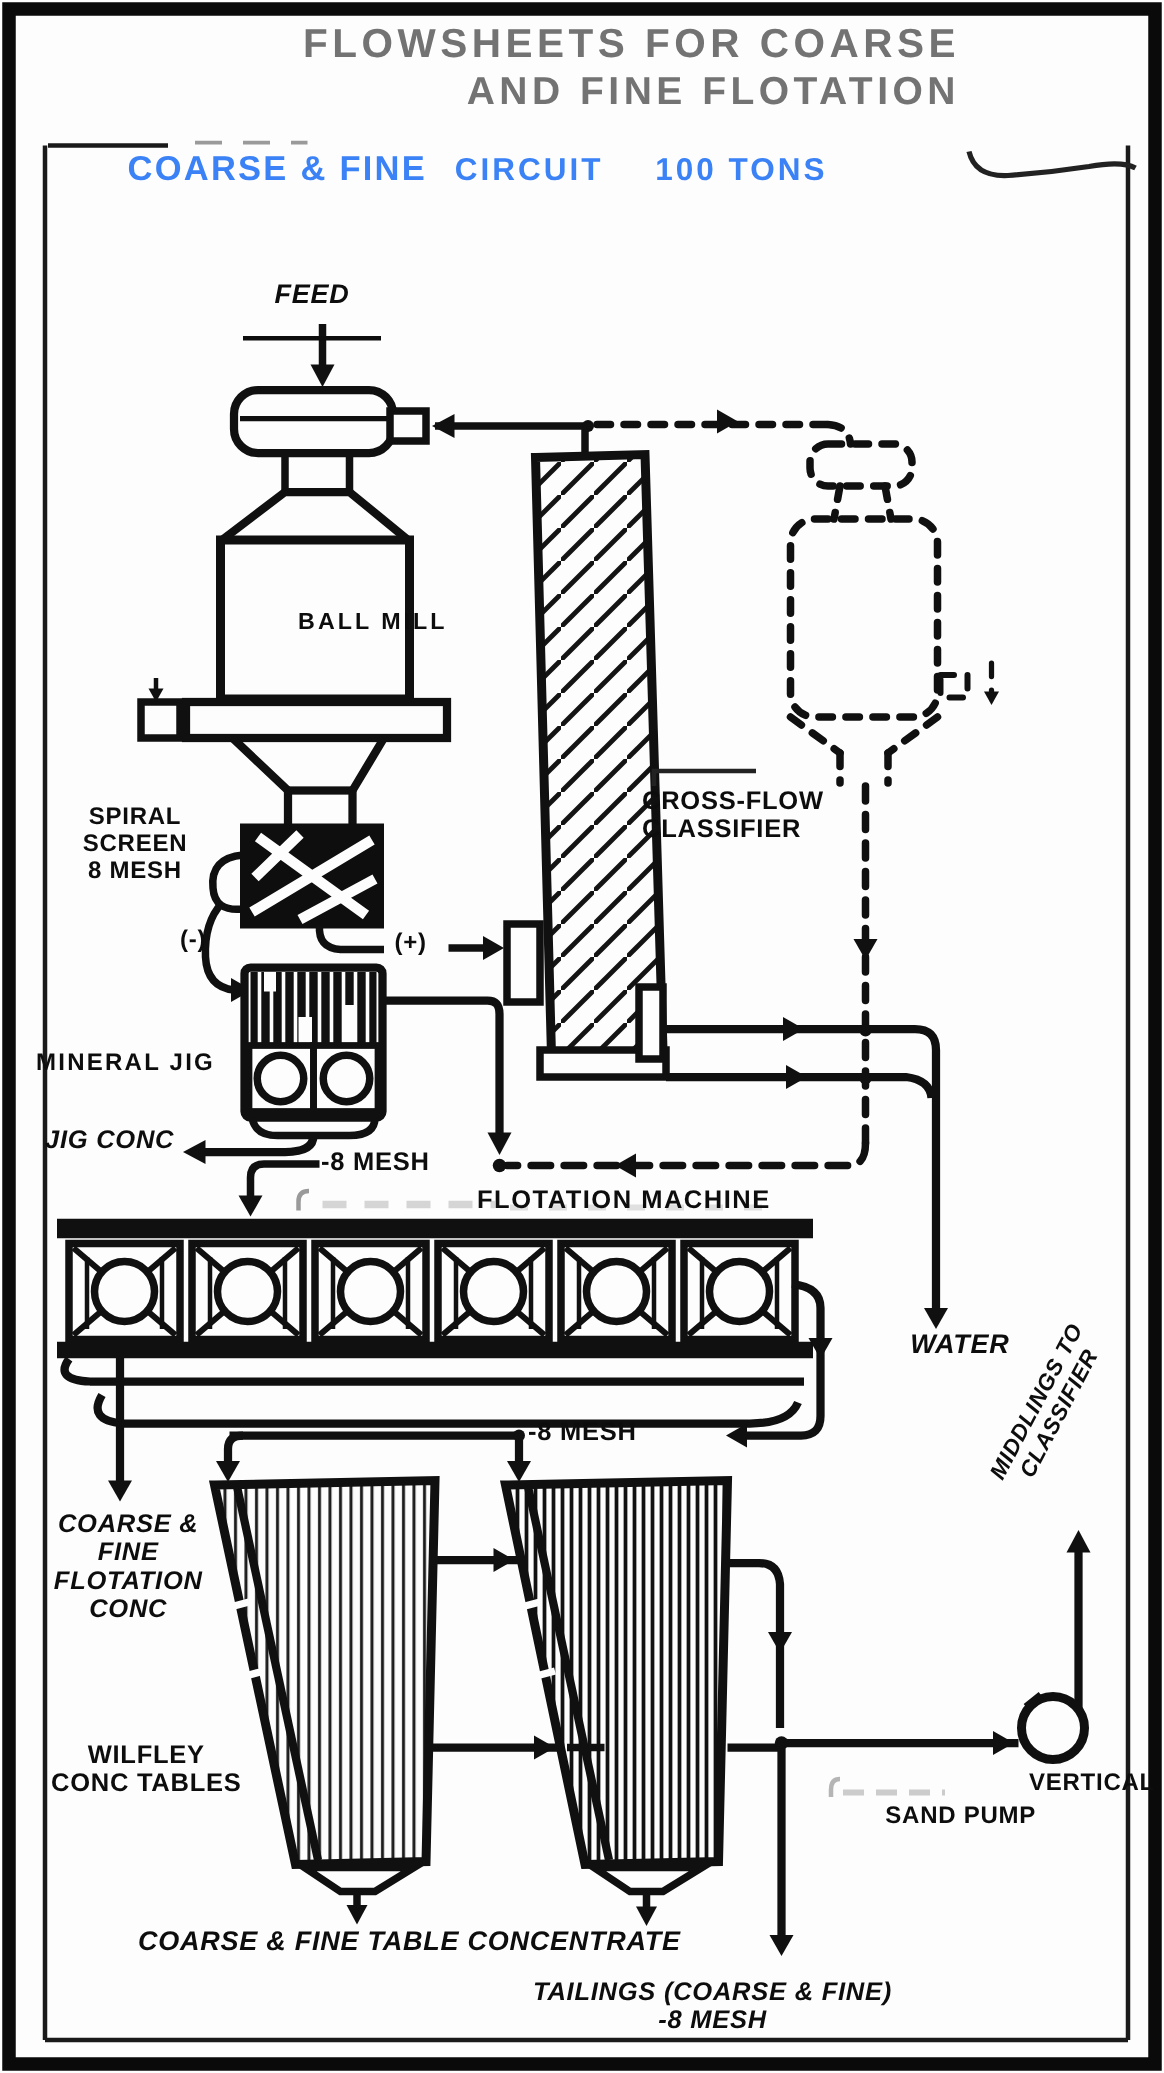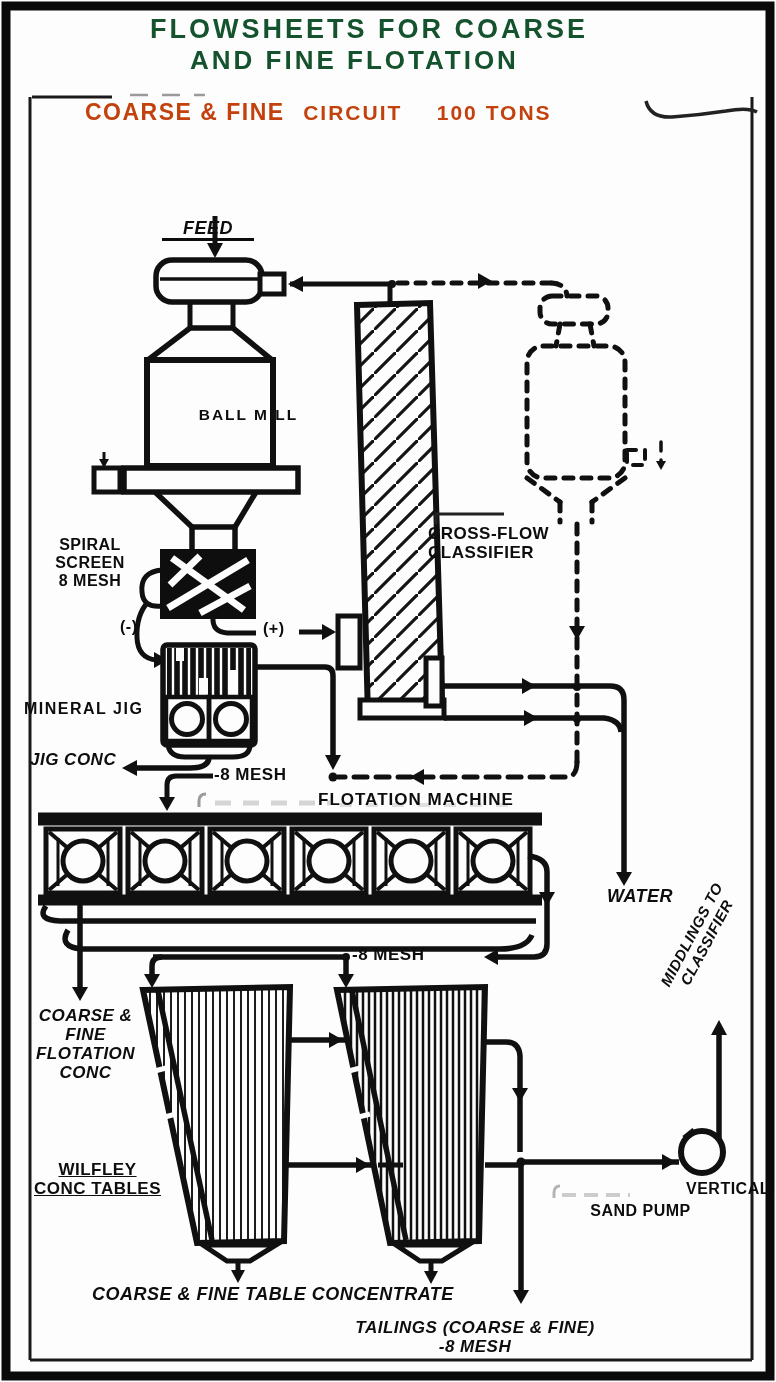--- a/index.html
+++ b/index.html
@@ -4,25 +4,25 @@
 <style>
   html,body{margin:0;padding:0;background:#ffffff;}
   .page{position:relative;width:776px;height:1382px;background:#fdfdfd;overflow:hidden;
         font-family:"Liberation Sans",sans-serif;}
   svg{position:absolute;left:0;top:0;}
   .lbl{position:absolute;color:#0d0d0d;font-weight:bold;white-space:pre-line;
        line-height:1.12;letter-spacing:.5px;z-index:3;}
   .it{font-style:italic;}
   .ctr{text-align:center;}
   .rt{text-align:right;}
-  .title-block{position:absolute;left:150px;top:14px;width:490px;text-align:left;
-       color:#14532d;font-weight:bold;z-index:3;}
+  .title-block{position:absolute;left:150px;top:14px;width:490px;text-align:right;
+       color:#737373;font-weight:bold;z-index:3;}
   .title-l1{font-size:27px;letter-spacing:3px;}
   .title-l2{font-size:26px;letter-spacing:3px;padding-left:40px;}
-  .subtitle{position:absolute;left:85px;top:99px;z-index:3;color:#c2410c;font-weight:bold;white-space:nowrap;}
+  .subtitle{position:absolute;left:85px;top:99px;z-index:3;color:#3b82f6;font-weight:bold;white-space:nowrap;}
   .sub-a{font-size:23px;letter-spacing:1.5px;}
   .sub-b{font-size:21px;letter-spacing:2px;margin-left:14px;}
   .sub-c{font-size:21px;letter-spacing:2px;margin-left:30px;}
   .rot{transform:rotate(-62deg);transform-origin:50% 50%;}
 </style>
 </head>
 <body>
 
 <div class="page">
 
@@ -263,21 +263,21 @@
   <div class="title-l1">FLOWSHEETS FOR COARSE</div>
   <div class="title-l2">AND FINE FLOTATION</div>
 </div>
 
 <div class="subtitle">
   <span class="sub-a">COARSE &amp; FINE</span>
   <span class="sub-b">CIRCUIT</span>
   <span class="sub-c">100 TONS</span>
 </div>
 
-<div class="lbl it ctr" style="left:162px;top:186px;width:92px;font-size:18px;border-bottom:3px solid #0d0d0d;padding-bottom:0;margin-top:32px;">FEED</div>
+<div class="lbl it ctr" style="left:162px;top:186px;width:92px;font-size:18px;border-bottom:3px solid #0d0d0d;padding-bottom:18px;">FEED</div>
 
 <div class="lbl ctr" style="left:150px;top:406px;width:117px;font-size:15.5px;letter-spacing:2px;padding-left:40px;">BALL MILL</div>
 
 <div class="lbl ctr" style="left:26px;top:536px;width:128px;font-size:16px;">SPIRAL
 SCREEN
 8 MESH</div>
 
 <div class="lbl" style="left:120px;top:618px;font-size:16px;">(-)</div>
 
 <div class="lbl" style="left:263px;top:620px;font-size:16px;">(+)</div>
@@ -298,21 +298,21 @@
 <div class="lbl it ctr rot" style="left:612px;top:922px;width:175px;font-size:15px;">MIDDLINGS TO
 CLASSIFIER</div>
 
 <div class="lbl" style="left:352px;top:945px;font-size:17px;">-8 MESH</div>
 
 <div class="lbl it ctr" style="left:18px;top:1006px;width:135px;font-size:17px;">COARSE &amp;
 FINE
 FLOTATION
 CONC</div>
 
-<div class="lbl ctr" style="left:15px;top:1160px;width:165px;font-size:17px;text-decoration:underline;">WILFLEY
+<div class="lbl ctr" style="left:15px;top:1160px;width:165px;font-size:17px;">WILFLEY
 CONC TABLES</div>
 
 <div class="lbl rt" style="left:650px;top:1180px;width:120px;font-size:16px;">VERTICAL</div>
 <div class="lbl ctr" style="left:578px;top:1202px;width:125px;font-size:16px;">SAND PUMP</div>
 
 <div class="lbl it" style="left:92px;top:1284px;font-size:18px;">COARSE &amp; FINE TABLE CONCENTRATE</div>
 
 <div class="lbl it ctr" style="left:345px;top:1318px;width:260px;font-size:17px;">TAILINGS (COARSE &amp; FINE)
 -8 MESH</div>
 

